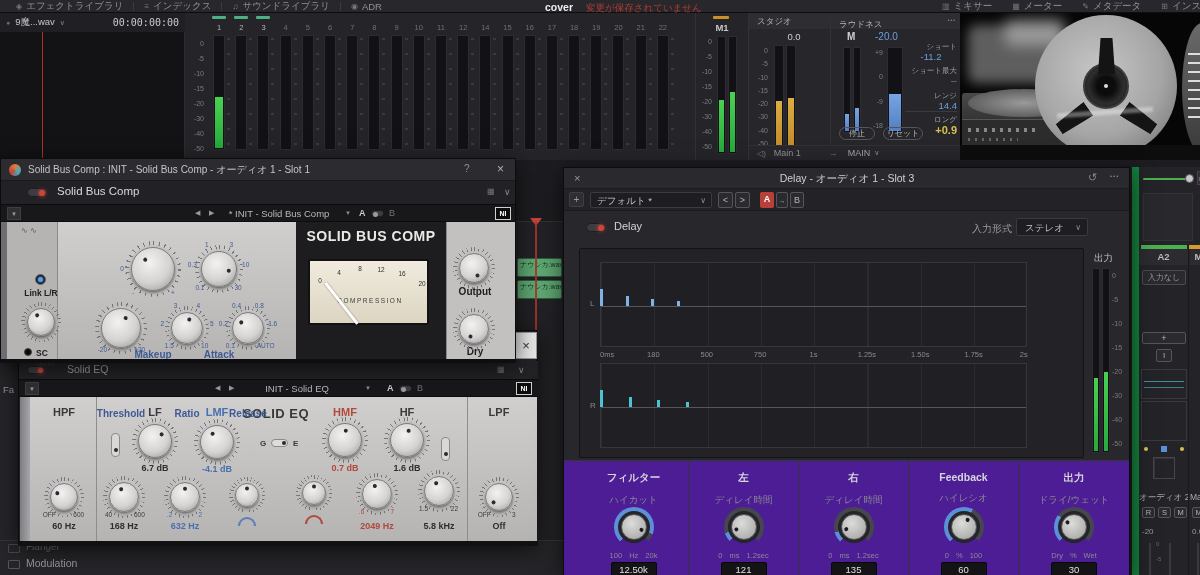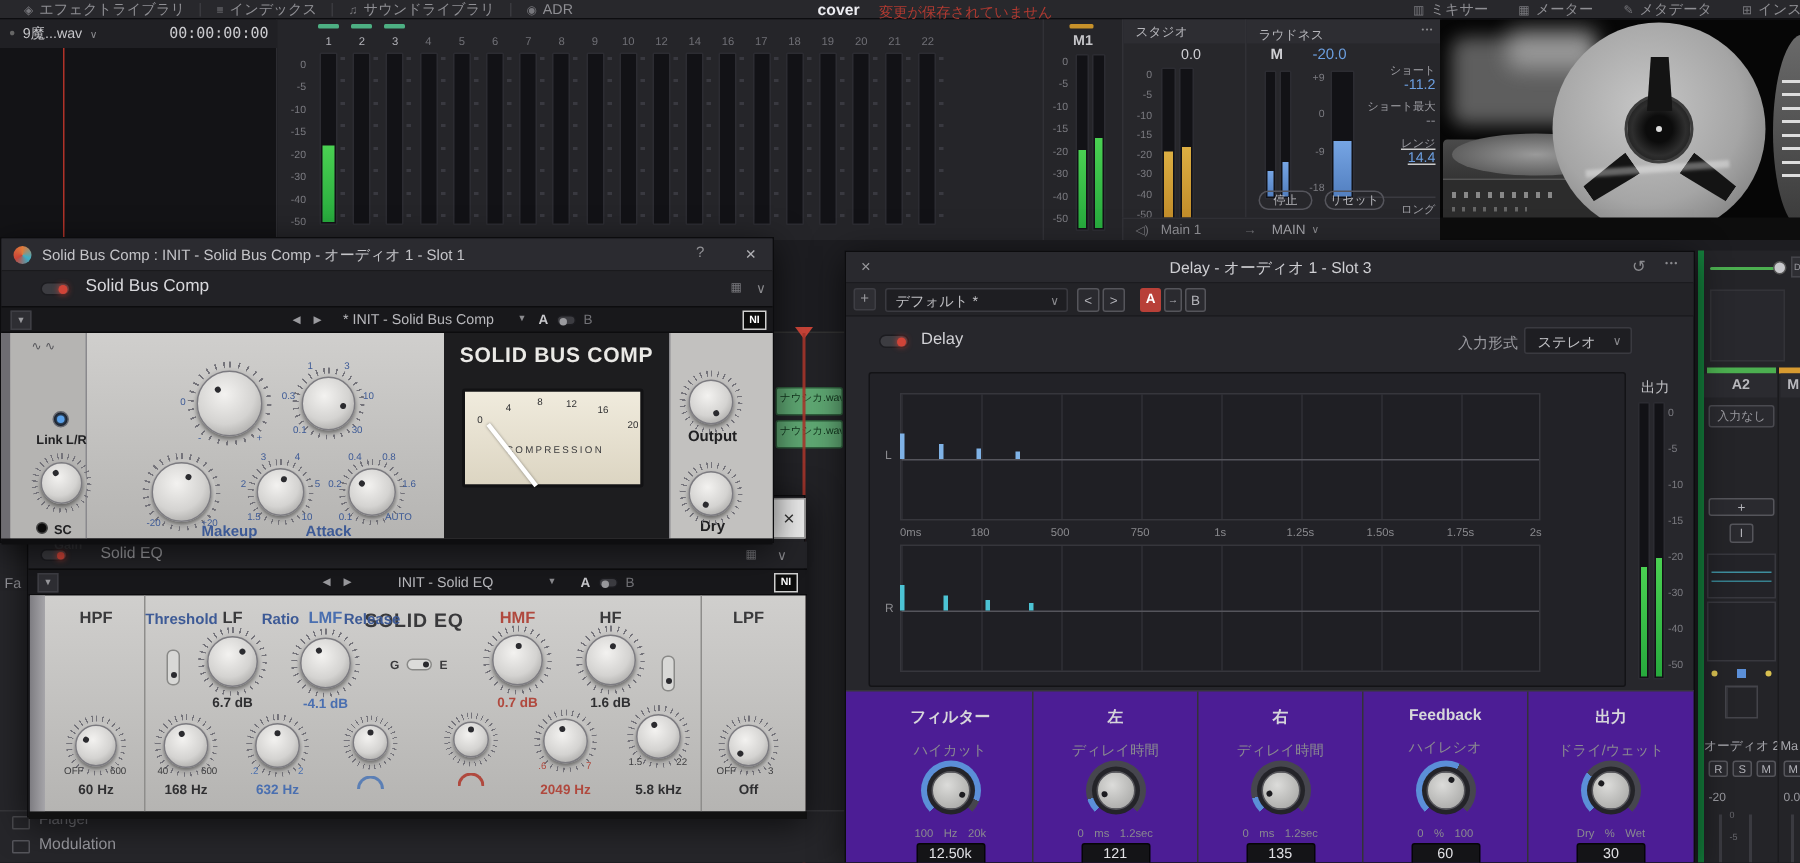--- a/index.html
+++ b/index.html
@@ -200,27 +200,27 @@
       <span>0</span>
       <span>-9</span>
       <span>-18</span>
     </div>
   <div class="vbar" style="left:56px;top:34px;width:16px;height:86px">
       <div class="vfill bl1" style="height:44%"></div>
     </div>
   <div id="loud-stats" class="abs" style="left:74px;top:29px;width:52px;height:86px">
       <div style="text-align: right; margin-bottom: 4px;">
         <div style="font-size: 7.5px; color: rgb(154, 154, 160); line-height: 1.2;">ショート</div>
-        <div style="font-size: 9.5px; color: rgb(108, 159, 224); line-height: 1.2;">-11.2</div>
+        <div style="font-size: 9.5px; color: rgb(108, 159, 224); line-height: 1.2; text-align: center;">-11.2</div>
       </div>
       <div style="text-align: right; margin-bottom: 4px;">
         <div style="font-size: 7.5px; color: rgb(154, 154, 160); line-height: 1.2;">ショート最大</div>
         <div style="font-size: 9.5px; color: rgb(133, 133, 139); line-height: 1.2;">--</div>
       </div>
-      <div style="text-align: right; margin-bottom: 20px; text-decoration: underline;">
+      <div style="text-align: right; margin-bottom: 0;">
         <div style="font-size: 7.5px; color: rgb(154, 154, 160); line-height: 1.2;">レンジ</div>
         <div style="font-size: 9.5px; color: rgb(108, 159, 224); line-height: 1.2;">14.4</div>
       </div>
       <div style="text-align: right; margin-bottom: 4px; border-top: 1px solid rgb(58, 58, 64); padding-top: 3px;">
         <div style="font-size: 7.5px; color: rgb(154, 154, 160); line-height: 1.2;">ロング</div>
         <div style="font-size: 11px; font-weight: bold; color: rgb(216, 192, 80); line-height: 1.2;">+0.9</div>
       </div>
     </div>
   <div class="pillbtn" style="left:8px;top:114px;width:36px;height:13px">停止</div>
   <div class="pillbtn" style="left:52px;top:114px;width:40px;height:13px">リセット</div>
@@ -732,21 +732,21 @@
         <div class="dminmax">
           <div style="display: inline;">Dry</div>
           <div style="display: inline;">%</div>
           <div style="display: inline;">Wet</div>
         </div>
         <div class="dvalbox">30</div>
       </div>
     </div>
 </div>
 
-<div id="mixer" class="abs" style="left:1132px;top:167px;width:68px;height:408px;background:#242428;border-left:4px solid #15803d;z-index:10">
+<div id="mixer" class="abs" style="left:1132px;top:167px;width:68px;height:408px;background:#242428;border-left:7px solid #15803d;z-index:10">
   <div class="abs" style="left:4px;top:11px;width:46px;height:2px;background:#4caf50;border-radius:1px"></div>
   <div class="abs" style="left:46px;top:7px;width:9px;height:9px;border-radius:50%;background:#c8c8cc;border:1px solid #555"></div>
   <div class="abs" style="left:58px;top:4px;width:12px;height:14px;background:#2e2e33;border:1px solid #44444a;overflow:hidden;font-size:6px;color:#9a9aa0;line-height:14px;padding-left:1px">DIM</div>
   <div class="abs" style="left:4px;top:26px;width:50px;height:48px;background:#28282d;border:1px solid #333338"></div>
   <div class="abs" style="left:2px;top:78px;width:46px;height:4px;background:#4caf50"></div>
   <div class="abs" style="left:50px;top:78px;width:18px;height:4px;background:#d79a30"></div>
   <div class="abs" style="left:0;top:82px;width:49px;height:16px;background:#2b2b30;font-size:9.5px;font-weight:bold;color:#b8b8bd;text-align:center;line-height:16px">A2</div>
   <div class="abs" style="left:51px;top:82px;width:17px;height:16px;background:#2b2b30;font-size:9.5px;font-weight:bold;color:#b8b8bd;text-align:center;line-height:16px;overflow:hidden">M</div>
   <div class="abs" style="left:3px;top:103px;width:44px;height:15px;background:#2a2a2f;border:1px solid #4a4a50;border-radius:2px;font-size:8px;color:#9a9aa0;text-align:center;line-height:14px;overflow:hidden">入力なし</div>
   <div class="abs mbtn" style="left:3px;top:165px;width:44px;height:12px;font-size:9px;line-height:11px">+</div>
@@ -830,30 +830,40 @@
       <div class="chnum" style="color: rgb(111, 111, 117);">9</div>
       <div class="chbar"></div>
     </div>
     <div class="ch">
       <div class="chdash off"></div>
       <div class="chnum" style="color: rgb(111, 111, 117);">10</div>
       <div class="chbar"></div>
     </div>
     <div class="ch">
       <div class="chdash off"></div>
+      <div class="chnum" style="color: rgb(111, 111, 117);">11</div>
+      <div class="chbar"></div>
+    </div>
+    <div class="ch">
+      <div class="chdash off"></div>
       <div class="chnum" style="color: rgb(111, 111, 117);">12</div>
       <div class="chbar"></div>
     </div>
     <div class="ch">
       <div class="chdash off"></div>
       <div class="chnum" style="color: rgb(111, 111, 117);">14</div>
       <div class="chbar"></div>
     </div>
     <div class="ch">
       <div class="chdash off"></div>
+      <div class="chnum" style="color: rgb(111, 111, 117);">15</div>
+      <div class="chbar"></div>
+    </div>
+    <div class="ch">
+      <div class="chdash off"></div>
       <div class="chnum" style="color: rgb(111, 111, 117);">16</div>
       <div class="chbar"></div>
     </div>
     <div class="ch">
       <div class="chdash off"></div>
       <div class="chnum" style="color: rgb(111, 111, 117);">17</div>
       <div class="chbar"></div>
     </div>
     <div class="ch">
       <div class="chdash off"></div>

